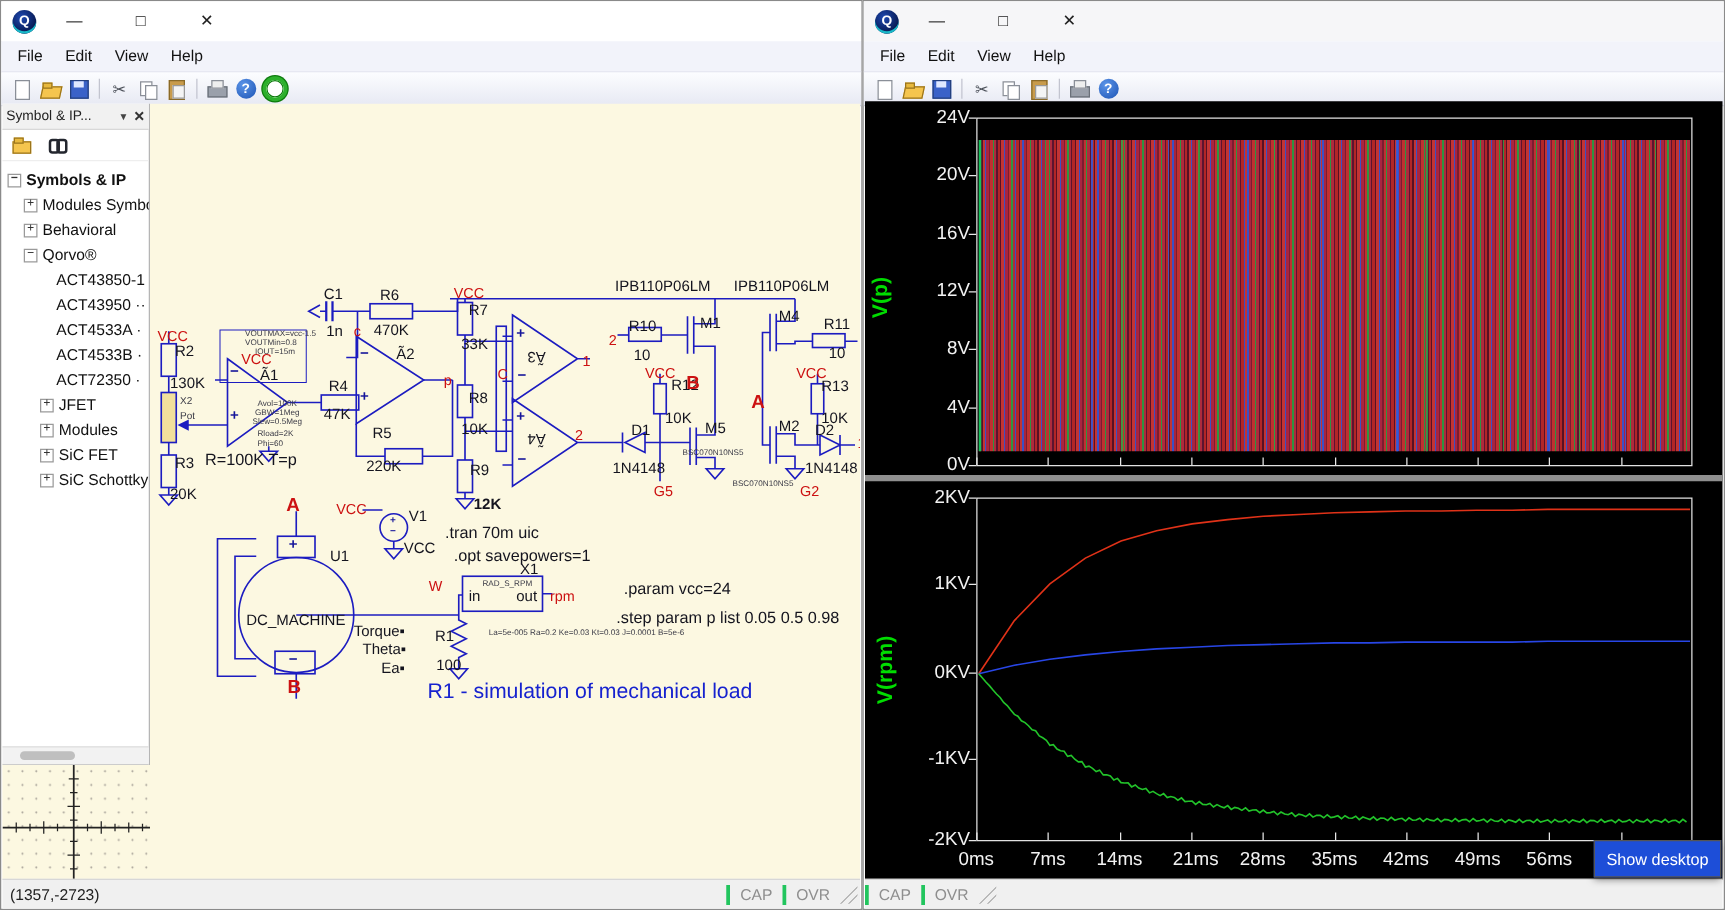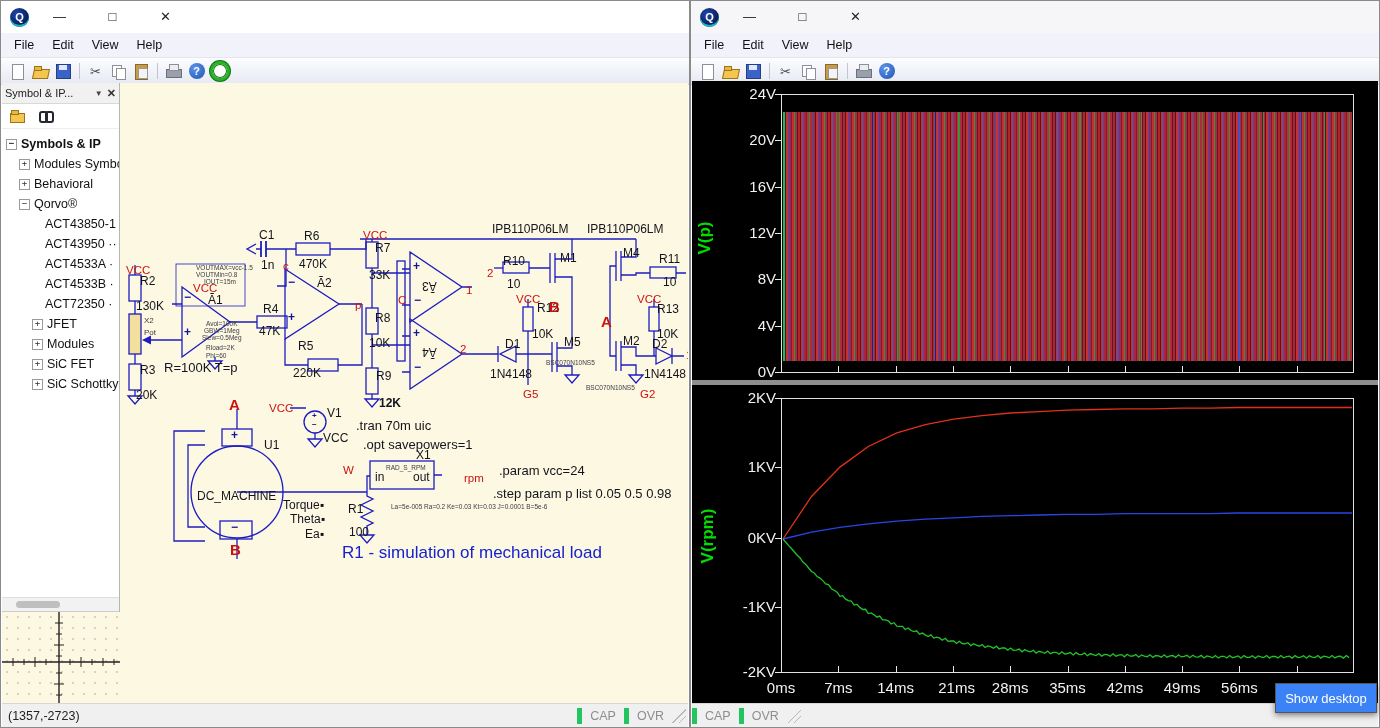--- a/index.html
+++ b/index.html
@@ -70,37 +70,37 @@
   .sl-t{font-size:6.5px;color:#3a3a46}
   .sl-s{font-size:8px;color:#3a3a46}
   .sl-p{font-size:12px;color:#15159a;font-weight:bold}
   .sl-m{font-size:12px;color:#15159a;font-weight:bold}
   .sl-v{font-size:8px;color:#15159a;font-weight:bold}
   .sl-b{font-size:17px;color:#1622cf}
   .sl-f{font-size:12px;color:#14141e;transform:rotate(180deg)}
   .statusbar{position:absolute;left:1px;right:1px;bottom:0;height:23px;background:#f0f0f0;border-top:1px solid #d7d7d7;
              display:flex;align-items:center;font-size:12.5px;color:#222}
   .statusbar .sleft{flex:1;padding-left:6px;white-space:pre}
-  .statusbar .scell{color:#8e8e8e;padding:0 8px;border-left:5px solid #22c55e;height:16px;line-height:16px}
+  .statusbar .scell{color:#8e8e8e;padding:0 8px;border-left:3px solid #22c55e;height:16px;line-height:16px}
   .grip{width:14px;height:14px;margin-right:2px;background:
         linear-gradient(135deg,transparent 50%,#b9b9b9 50%,#b9b9b9 56%,transparent 56%,transparent 72%,#b9b9b9 72%,#b9b9b9 78%,transparent 78%)}
   
   .plots{position:absolute;top:80px;left:1px;right:1px;bottom:23px;background:#000;overflow:hidden}
   .pframe{position:absolute;border:1px solid #e2e2e2;box-sizing:border-box}
   .ptick{position:absolute;background:#e8e8e8}
   .ylab{position:absolute;color:#f2f2f2;font-size:15px;text-align:right;width:48px;white-space:nowrap}
   .xlab{position:absolute;color:#f2f2f2;font-size:15px;text-align:center;width:44px;white-space:nowrap}
   .siglab{position:absolute;color:#00dd00;font-size:17px;font-weight:bold;transform:rotate(-90deg);transform-origin:center;white-space:nowrap}
   .pwm{position:absolute;left:1px;top:17px;width:569px;height:249px;
     background-image:
       repeating-linear-gradient(90deg,rgba(0,0,0,0) 0 29px,rgba(50,90,220,0.85) 29px 30px,rgba(0,0,0,0) 30px 53px,rgba(40,170,70,0.8) 53px 54px,rgba(0,0,0,0) 54px 61px),
       repeating-linear-gradient(90deg,#b22626 0 2px,#571026 2px 3px,#c23434 3px 5px,#3a50c6 5px 6px,#a82440 6px 8px,#7c1c30 8px 9px,#c03030 9px 11px,#2f9440 11px 12px,#ae2a3c 12px 14px,#5c1430 14px 15px)}
   .pwmstart{position:absolute;left:1px;top:17px;width:2px;height:249px;background:#14c05a}
   .splitter{position:absolute;left:0;right:0;height:5px;background:#8f8f8f}
-  .tooltip{position:absolute;right:2px;bottom:14px;width:100px;height:28px;background:#3b82f6;border:1px solid #555;
+  .tooltip{position:absolute;right:2px;bottom:25px;width:100px;height:28px;background:#1d4ed8;border:1px solid #555;
            color:#fff;font-size:13px;display:flex;align-items:center;justify-content:center;z-index:50;box-shadow:0 2px 6px rgba(0,0,0,.5)}
 </style>
 </head>
 <body>
 
 <div class="win" id="winL">
   <div class="titlebar">
     <span class="qlogo">Q</span>
     <span class="wbtn">—</span>
     <span class="wbtn">□</span>
@@ -393,21 +393,21 @@
           <span class="sl sl-m" style="left: 111px; top: 438px;">−</span>
           <span class="sl sl-l" style="left: 163px; top: 416px;">Torque▪</span>
           <span class="sl sl-l" style="left: 170px; top: 430px;">Theta▪</span>
           <span class="sl sl-l" style="left: 185px; top: 445px;">Ea▪</span>
           <span class="sl sl-N" style="left: 110px; top: 459px;">B</span>
           <span class="sl sl-n" style="left: 223px; top: 381px;">W</span>
           <span class="sl sl-l" style="left: 296px; top: 366px;">X1</span>
           <span class="sl sl-t" style="left: 266px; top: 382px;">RAD_S_RPM</span>
           <span class="sl sl-l" style="left: 255px; top: 388px;">in</span>
           <span class="sl sl-l" style="left: 293px; top: 388px;">out</span>
-          <span class="sl sl-n" style="left: 320px; top: 389px; margin-left: 24px;">rpm</span>
+          <span class="sl sl-n" style="left: 320px; top: 389px;">rpm</span>
           <span class="sl sl-l" style="left: 228px; top: 420px;">R1</span>
           <span class="sl sl-l" style="left: 229px; top: 443px;">100</span>
           <span class="sl sl-t" style="left: 271px; top: 421px;">La=5e-005 Ra=0.2 Ke=0.03 Kt=0.03 J=0.0001 B=5e-6</span>
           <span class="sl sl-d" style="left: 379px; top: 381px;">.param vcc=24</span>
           <span class="sl sl-d" style="left: 373px; top: 404px;">.step param p list 0.05 0.5 0.98</span>
           <span class="sl sl-b" style="left: 222px; top: 461px;">R1 - simulation of mechanical load</span>
         </div>
     </div>
   </div>
 

